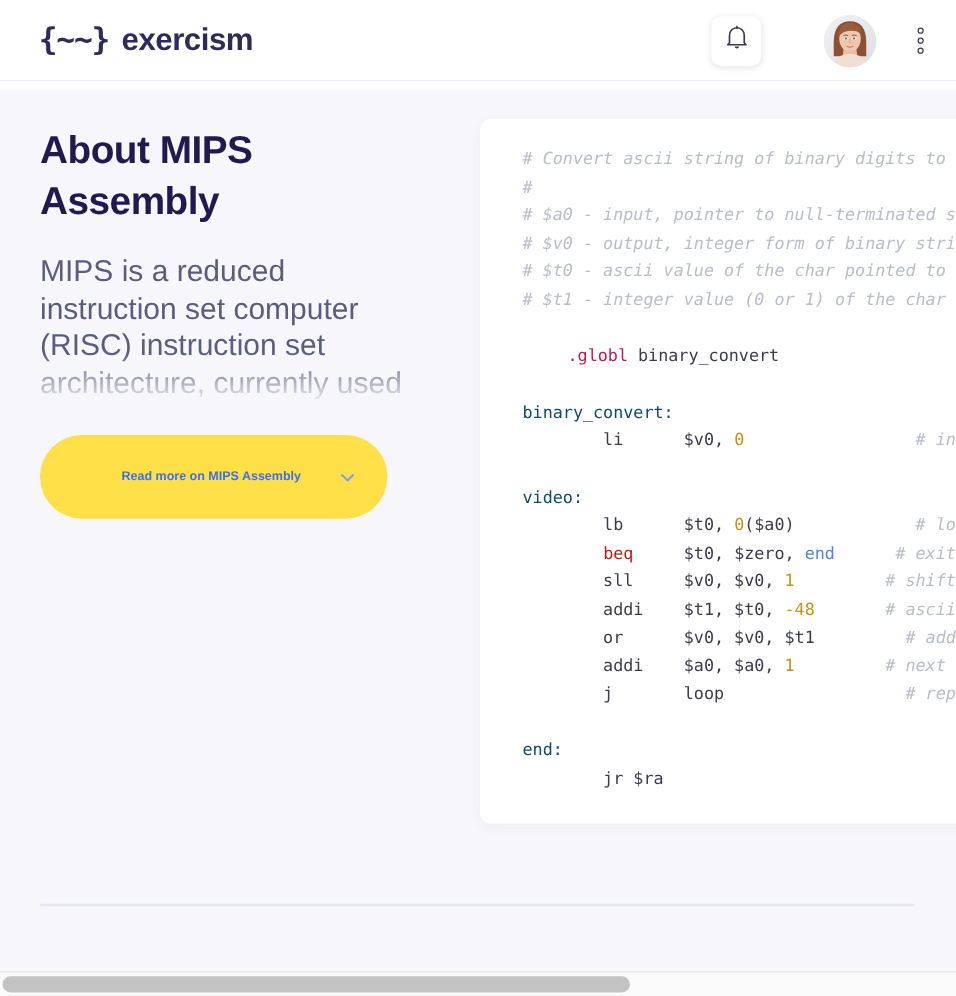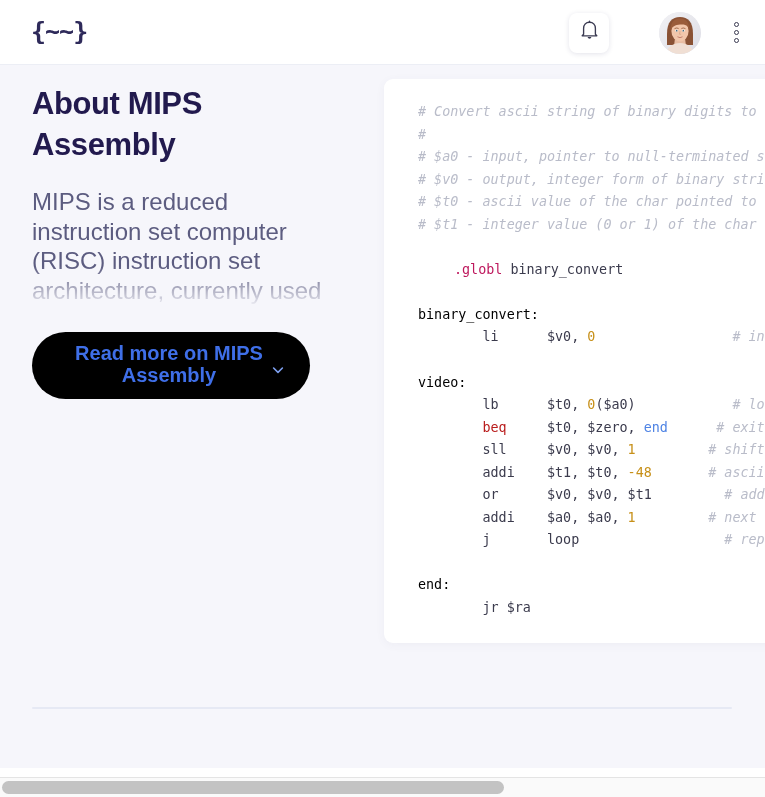--- a/index.html
+++ b/index.html
@@ -98,21 +98,21 @@
   .dots-menu i {
     display: block;
     width: 5px; height: 5px;
     border: 1.2px solid #3b3b52;
     border-radius: 50%;
   }
 
   
   .page {
     position: absolute;
-    top: 56px; left: 0;
+    top: 72px; left: 0;
     width: 765px;
     height: 712px;
     background: #f6f6fb;
     overflow: hidden;
   }
 
   
   .about-col {
     position: absolute;
     left: 32px;
@@ -135,31 +135,31 @@
     height: 120px;
     overflow: hidden;
     -webkit-mask-image: linear-gradient(to bottom, #000 0%, #000 66%, rgba(0,0,0,0.25) 93%, rgba(0,0,0,0) 100%);
     mask-image: linear-gradient(to bottom, #000 0%, #000 66%, rgba(0,0,0,0.25) 93%, rgba(0,0,0,0) 100%);
   }
 
   .read-more {
     margin-top: 25px;
     width: 278px;
     min-height: 67px;
-    background: #000000;
+    background: #fde047;
     border: none;
     border-radius: 34px;
     color: #3f6fe8;
     font-family: "Liberation Sans", sans-serif;
-    font-size: 20px;
+    font-size: 10px;
     font-weight: bold;
     line-height: 22px;
     cursor: pointer;
     display: flex;
-    align-items: flex-start;
+    align-items: center;
     justify-content: center;
     padding: 10px 14px 10px 18px;
     position: relative;
     text-align: center;
   }
   .read-more-label {
     flex: 1;
     padding: 0 14px 0 6px;
   }
   .read-more .chev {
@@ -187,21 +187,21 @@
     font-family: "DejaVu Sans Mono", monospace;
     font-size: 13.4px;
     line-height: 22.55px;
     white-space: pre;
     color: #3b3b4d;
     padding-left: 34px;
     tab-size: 8;
   }
   .cm { color: #b9bcc9; font-style: italic; }
   .dir { color: #be185d; margin-left: 36px; }
-  .lbl { color: #000000; text-align: center; }
+  .lbl { color: #0c4a6e; text-align: center; }
   .op  { color: #3b3b4d; }
   .kw  { color: #b91c1c; }
   .num { color: #c79019; }
   .ref { color: #4e83e4; text-align: right; }
 
   .divider {
     position: absolute;
     left: 32px;
     top: 651px;
     width: 700px;
@@ -230,20 +230,21 @@
     cursor: pointer;
   }
 </style>
 </head>
 <body>
 
 <div class="header">
 
   <div class="logo">
     <span class="logo-mark">{~~}</span>
+    <span class="logo-word">exercism</span>
   </div>
 
   <div class="header-right">
 
     <div class="bell-card">
       <span>
         <svg width="19" height="21" viewBox="0 0 19 21" fill="none">
           <path d="M9.5 2.2 C5.9 2.2 3.6 4.9 3.6 8.4 L3.6 14.2 L2.2 15.8 L16.8 15.8 L15.4 14.2 L15.4 8.4 C15.4 4.9 13.1 2.2 9.5 2.2 Z" stroke="#3b3b52" stroke-width="1.35" stroke-linejoin="round" fill="none"></path>
           <path d="M9.5 1.2 L9.5 2.3" stroke="#3b3b52" stroke-width="1.35" stroke-linecap="round"></path>
           <path d="M7.6 17.1 C7.9 18.1 8.6 18.7 9.5 18.7 C10.4 18.7 11.1 18.1 11.4 17.1 Z" fill="#3b3b52"></path>

